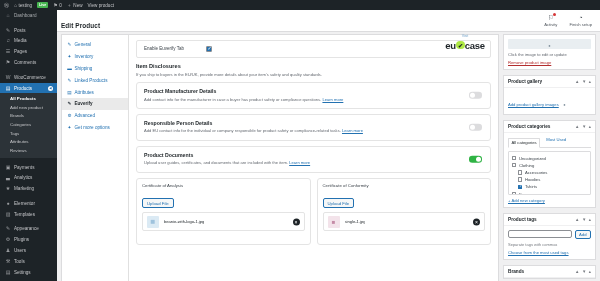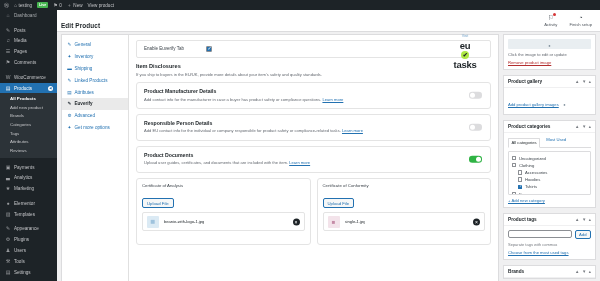--- a/index.html
+++ b/index.html
@@ -162,21 +162,21 @@
   .doc-foot { font-size: 4.1px; color: #c0c0c0; margin-top: 3px; }
 
   
   .promo {
     position: absolute; top: 24px; left: 377px; width: 62px;
     text-align: center; pointer-events: none;
   }
   .promo-visit { font-size: 3.6px; color: #7aa7cc; margin-bottom: 1.5px; }
   .promo-logo {
     font-size: 9.5px; font-weight: bold; color: #1d2327;
-    display: flex; align-items: center; justify-content: center; letter-spacing: -.3px; flex-direction: column;
+    display: flex; align-items: center; justify-content: center; letter-spacing: -.3px;
   }
   .promo-badge {
     display: inline-flex; align-items: center; justify-content: center;
     width: 8.5px; height: 8.5px; border-radius: 50%;
     background: #aee844; color: #1d2327; font-size: 6px; margin: 0 .3px;
   }
 
   
   .rail {
     position: absolute; top: 24px; left: 446px; width: 93px; height: 257px;
@@ -478,21 +478,21 @@
 
         </div>
       </div>
     </div>
 
     <div class="promo">
       <div class="promo-visit">Visit</div>
       <div class="promo-logo">
         <span>eu</span>
         <span class="promo-badge">✔</span>
-        <span>tasks</span>
+        <span>case</span>
       </div>
     </div>
 
     <div class="rail">
 
       <div class="box">
         <div class="box-b">
           <div class="img-placeholder">
             <span class="img-dot">●</span>
           </div>

